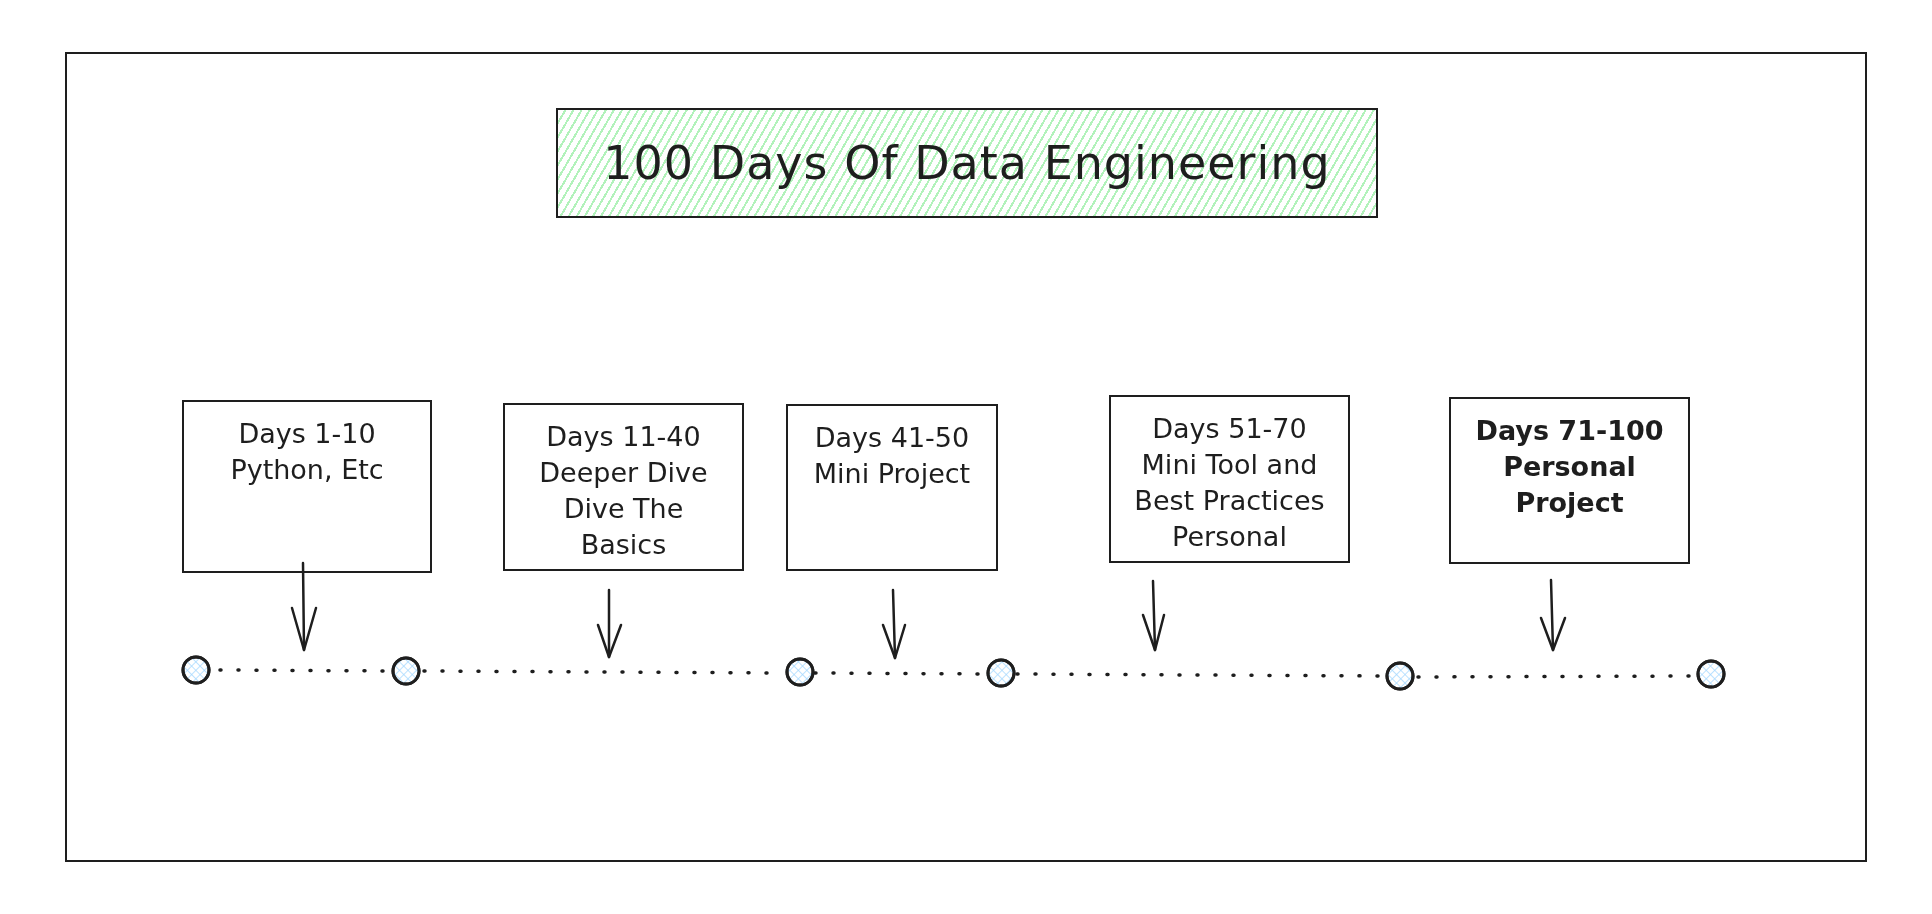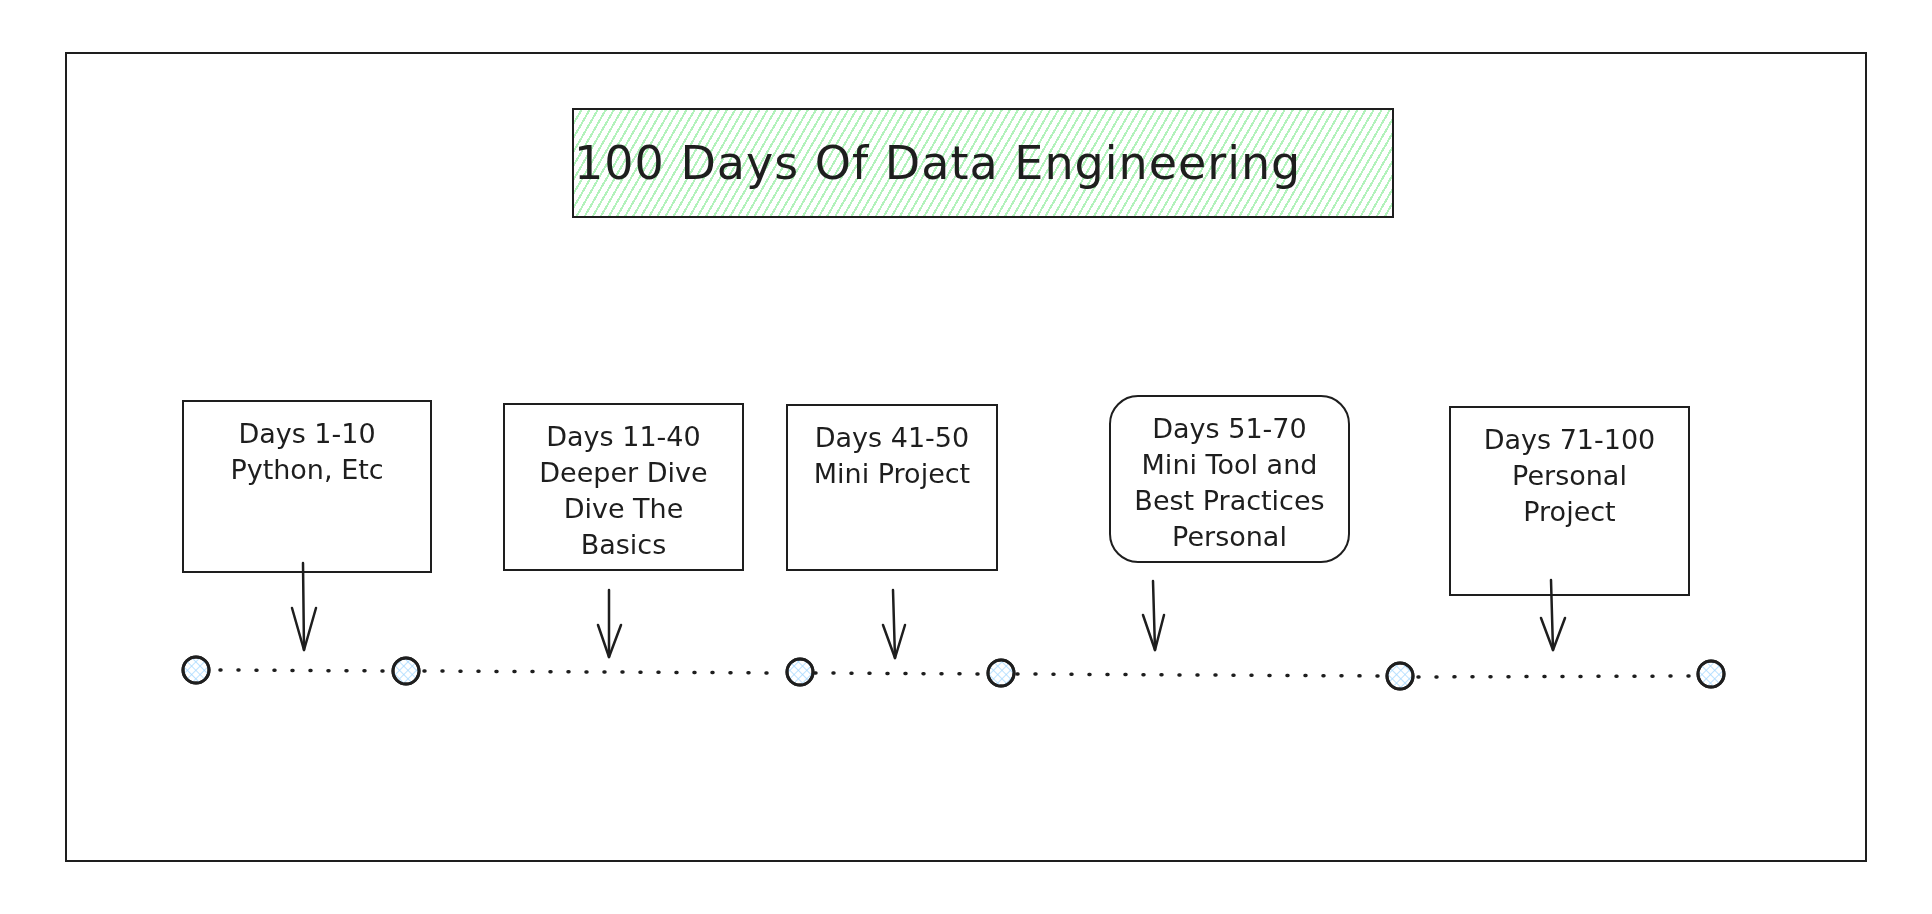--- a/index.html
+++ b/index.html
@@ -1,24 +1,24 @@
 <!DOCTYPE html>
 <html><head>
 <meta charset="utf-8">
 <style>
   html, body { margin:0; padding:0; background:#ffffff; }
   body { width:1932px; height:914px; position:relative; overflow:hidden;
          font-family: "DejaVu Sans", sans-serif; color:#1e1e1e; }
   #canvas { position:absolute; left:0; top:0; }
   .frame { position:absolute; left:65px; top:52px; width:1802px; height:810px;
            border:2px solid #1e1e1e; box-sizing:border-box; }
-  .title-box { position:absolute; left:572px; top:108px; width:822px; height:110px;
+  .title-box { position:absolute; left:556px; top:108px; width:822px; height:110px;
                border:2px solid #1e1e1e; box-sizing:border-box;
                background: repeating-linear-gradient(-60deg, #ffffff 0 5px, #b2f2bb 5px 7px);
-               display:flex; align-items:center; }
+               display:flex; align-items:center; justify-content:center; }
   .title-text { font-size:46px; font-weight:normal; letter-spacing:1px;
                 font-family: "DejaVu Sans", sans-serif; background:transparent; }
   .card { position:absolute; border:2px solid #1e1e1e; box-sizing:border-box; background:#fff;
           display:flex; flex-direction:column; align-items:center; padding-top:14px; }
   .card .line { font-size:27px; line-height:36px; text-align:center; white-space:nowrap;
                 font-family: "DejaVu Sans", sans-serif; }
 </style>
 </head>
 <body>
 
@@ -38,28 +38,28 @@
   <span class="line">Deeper Dive</span>
   <span class="line">Dive The</span>
   <span class="line">Basics</span>
 </div>
 
 <div class="card" style="left:786px; top:404px; width:212px; height:167px;">
   <span class="line">Days 41-50</span>
   <span class="line">Mini Project</span>
 </div>
 
-<div class="card" style="left:1109px; top:395px; width:241px; height:168px;border-radius:29px;">
+<div class="card" style="left:1109px; top:395px; width:241px; height:168px;">
   <span class="line">Days 51-70</span>
   <span class="line">Mini Tool and</span>
   <span class="line">Best Practices</span>
   <span class="line">Personal</span>
 </div>
 
-<div class="card" style="left:1449px; top:406px; width:241px; height:190px;">
+<div class="card" style="left:1449px; top:397px; width:241px; height:167px;font-weight:bold;">
   <span class="line">Days 71-100</span>
   <span class="line">Personal</span>
   <span class="line">Project</span>
 </div>
 
 <svg id="canvas" width="1932" height="914" viewBox="0 0 1932 914" style="pointer-events:none;">
   <defs>
     <pattern id="hatch" width="6" height="6" patternUnits="userSpaceOnUse" patternTransform="rotate(45)">
       <line x1="0" y1="0" x2="0" y2="6" stroke="#a5d8ff" stroke-width="1.5"></line>
     </pattern>

